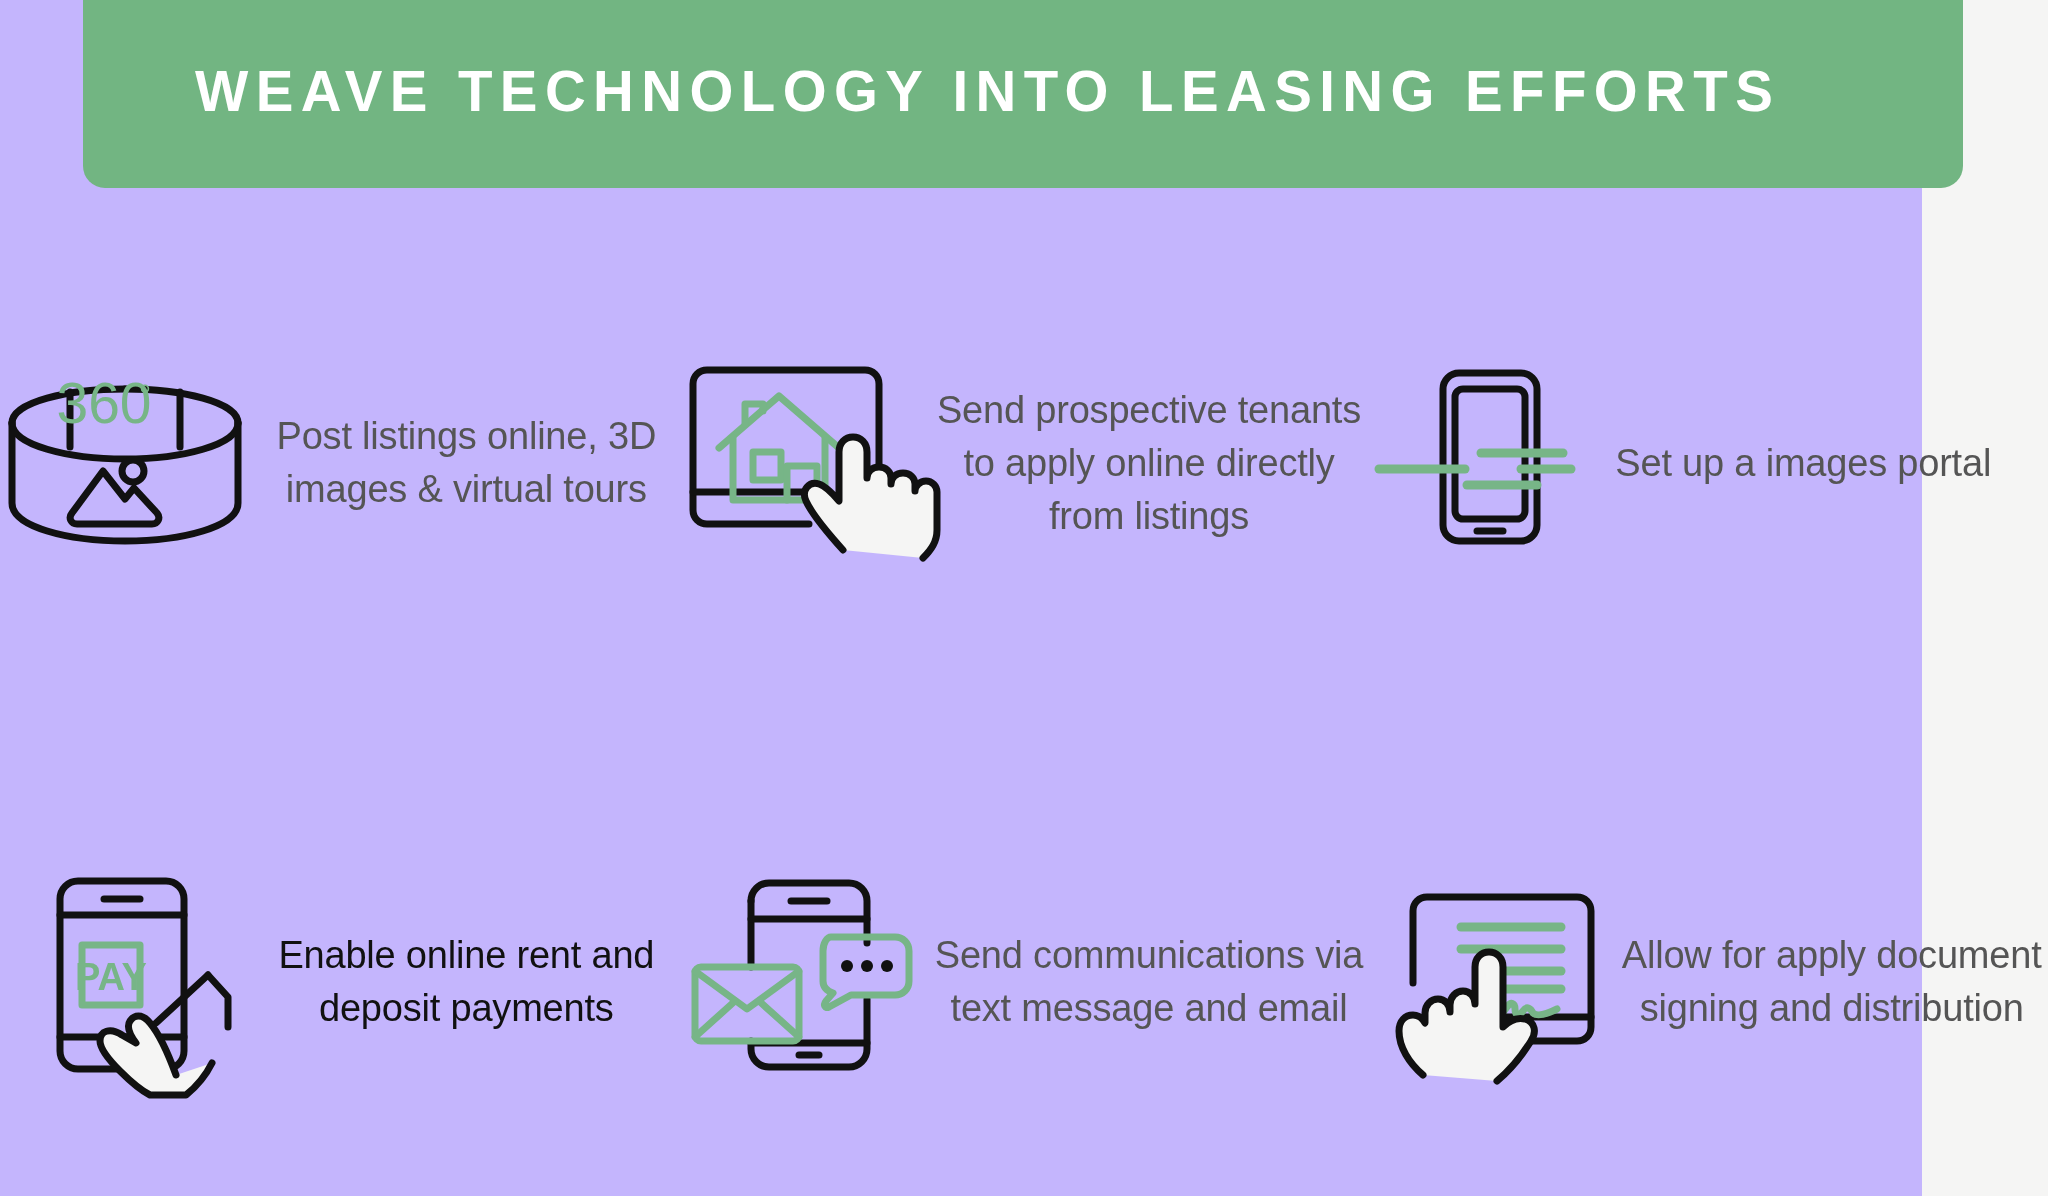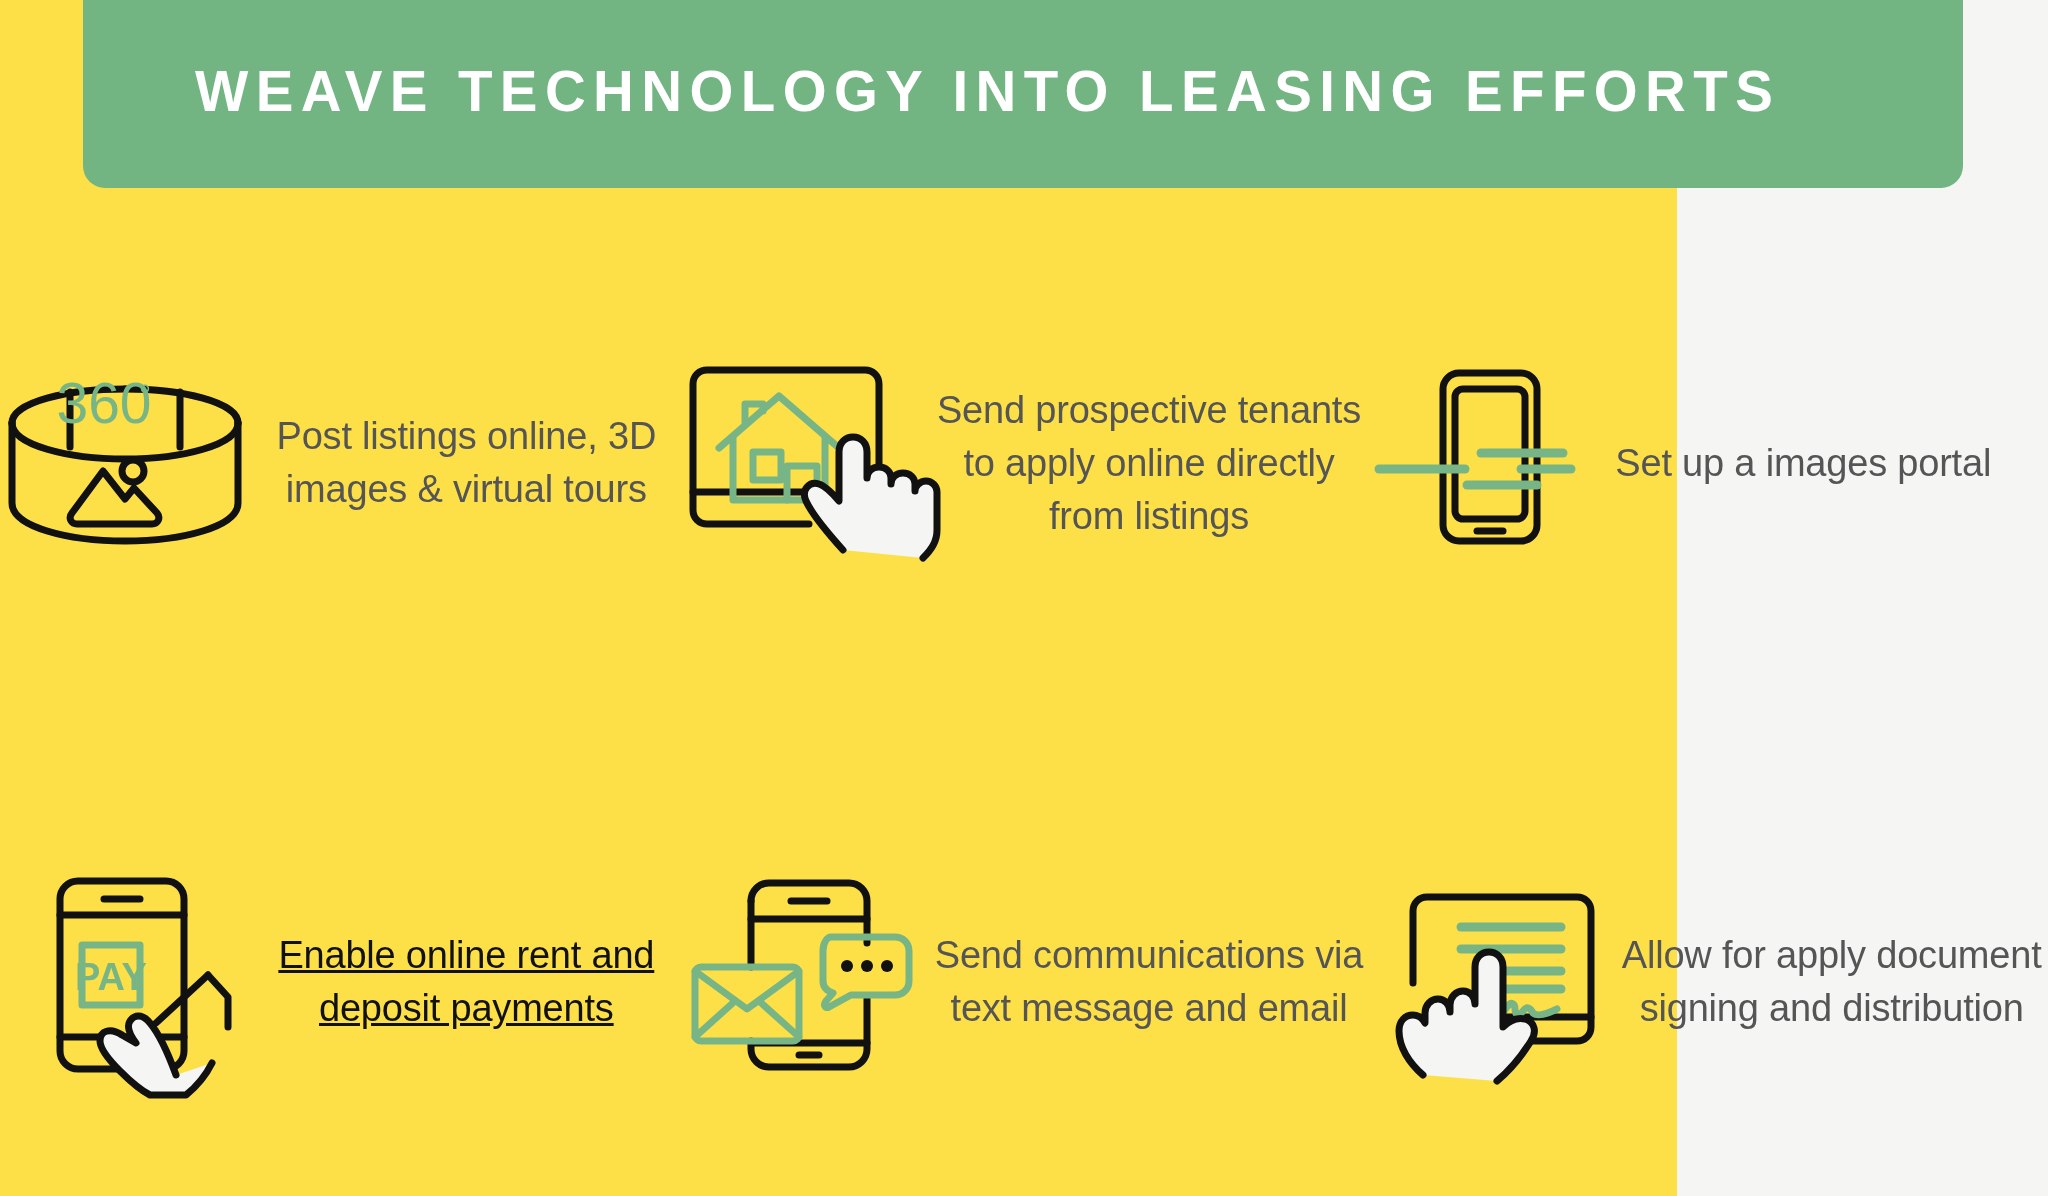--- a/index.html
+++ b/index.html
@@ -5,23 +5,23 @@
   * { box-sizing: border-box; margin: 0; padding: 0; }
   html, body {
     width: 2048px;
     height: 1196px;
     background: #f5f5f4;
     font-family: "Liberation Sans", sans-serif;
     overflow: hidden;
   }
   #page {
     position: relative;
-    width: 1677px;
+    width: 1922px;
     height: 1196px;
-    background: #fde047;
+    background: #c4b5fd;
   }
 
   
   .banner {
     position: absolute;
     left: 83px;
     top: -6px;
     width: 1880px;
     height: 194px;
     background: #72b582;
@@ -73,21 +73,21 @@
   .caption {
     margin-top: 26px;
     text-align: center;
     color: #555555;
     font-size: 38px;
     line-height: 53px;
     font-weight: normal;
     letter-spacing: -0.2px;
     max-width: 560px;
   }
-  .caption.dark { color: #111111; text-decoration: underline; }
+  .caption.dark { color: #111111; }
   .caption.r2 { margin-top: 30px; }
 
   svg { display: block; overflow: visible; }
   .blk { fill: none; stroke: #111111; stroke-width: 7; stroke-linecap: round; stroke-linejoin: round; }
   .grn { fill: none; stroke: #77b587; stroke-width: 7; stroke-linecap: round; stroke-linejoin: round; }
   .grn-thick { fill: none; stroke: #77b587; stroke-width: 9; stroke-linecap: round; stroke-linejoin: round; }
   .blk-fill { fill: #111111; stroke: none; }
   .white-fill { fill: #f5f5f4; stroke: #111111; stroke-width: 7; stroke-linecap: round; stroke-linejoin: round; }
   .grn-text { fill: #77b587; stroke: none; font-family: "Liberation Sans", sans-serif; }
 </style>

